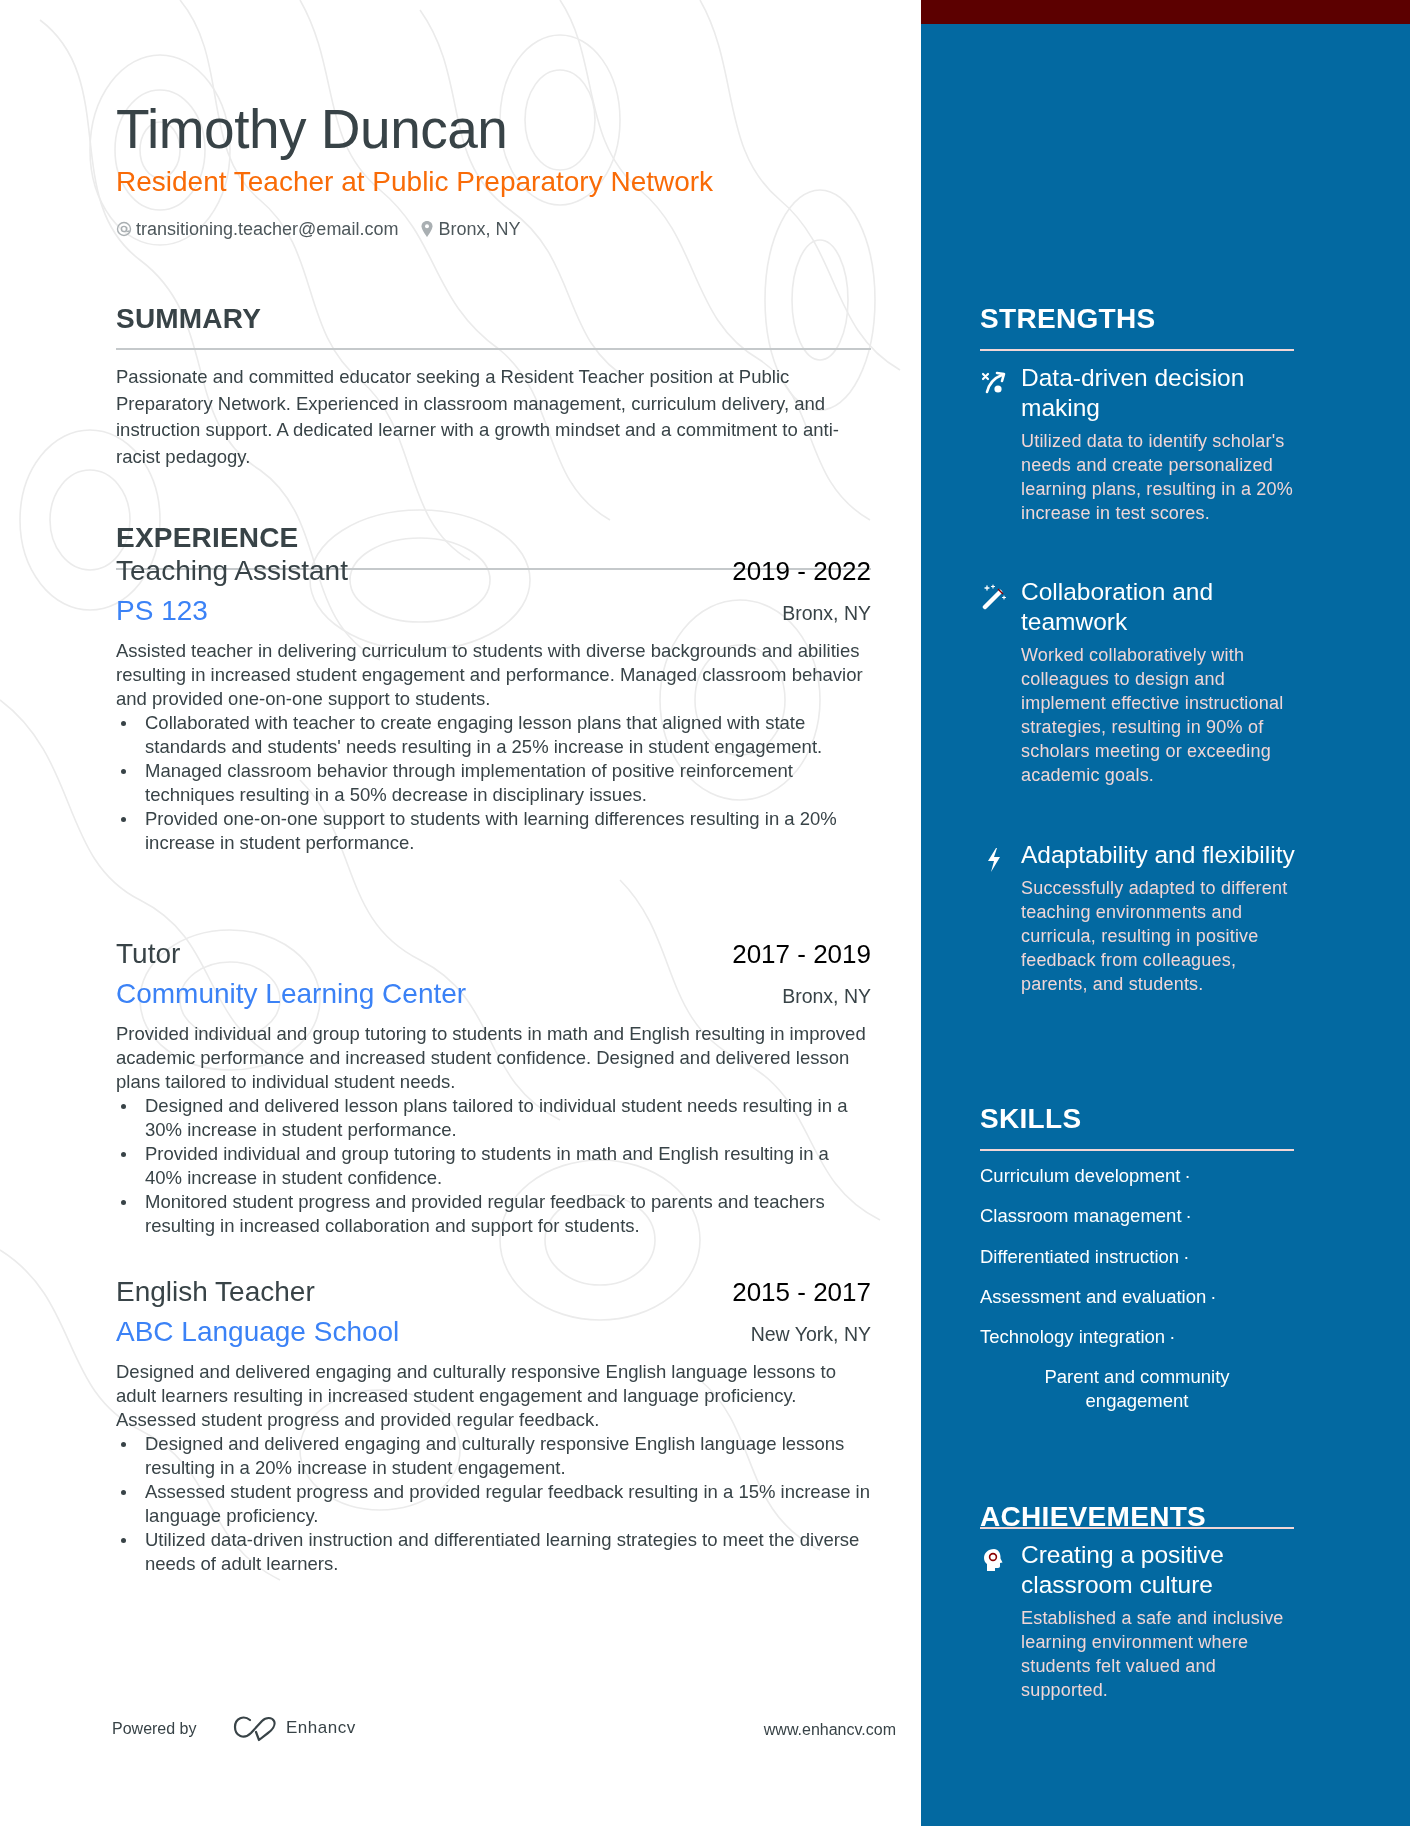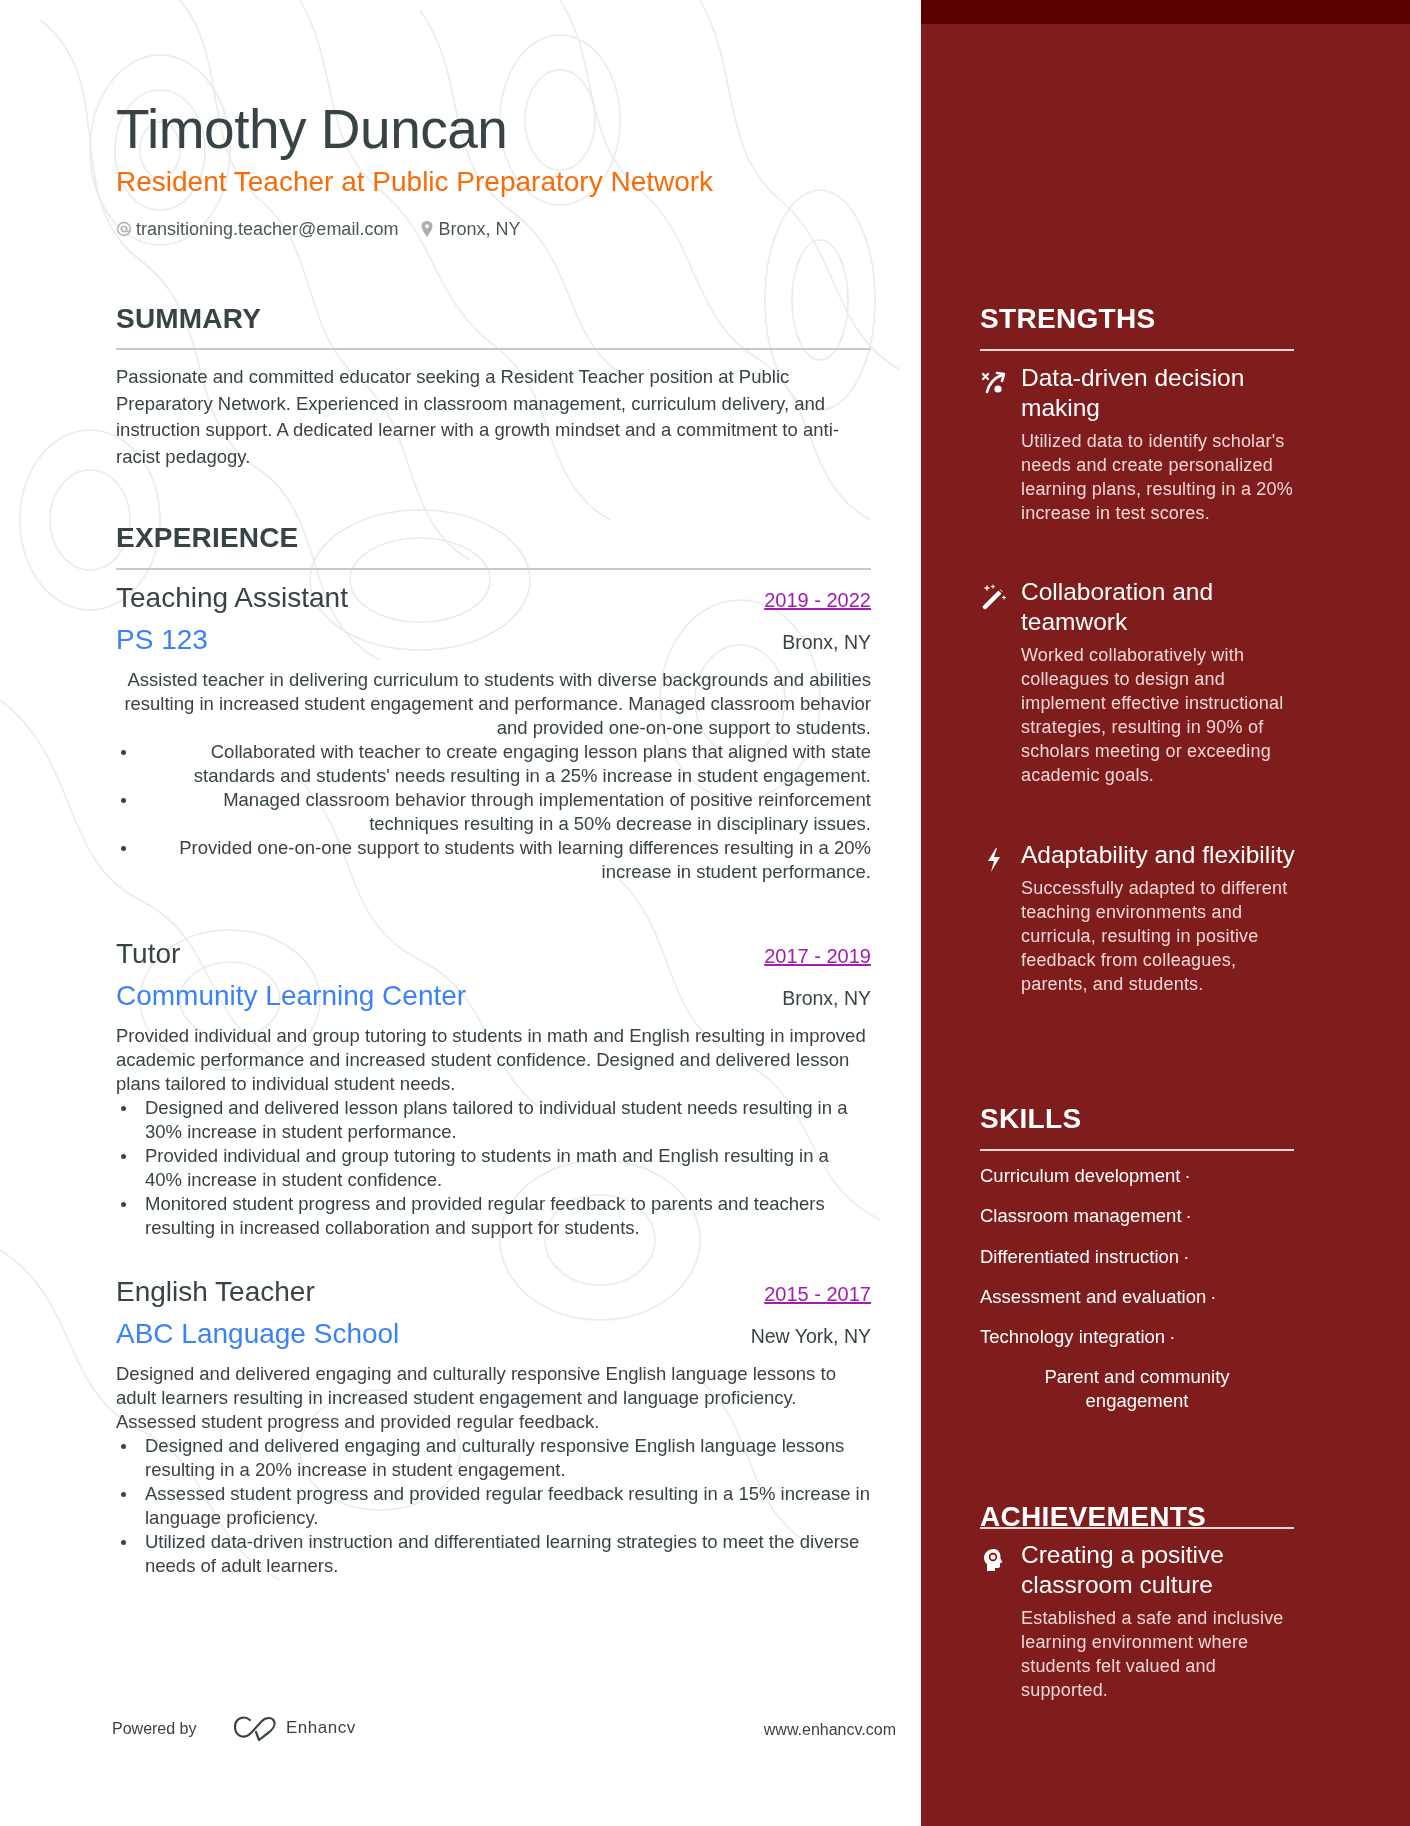--- a/index.html
+++ b/index.html
@@ -18,35 +18,35 @@
 
   .section-title { position: absolute; left: 0; font-size: 28px; line-height: 34px; color: #384347; letter-spacing: 0.2px; }
   .rule { position: absolute; left: 0; width: 755px; height: 2px; background: #c5c9cb; }
 
   .body-text { font-size: 18.5px; line-height: 26.6px; color: #384347; }
   .summary { position: absolute; top: 364px; left: 0; width: 755px; }
 
   .job { position: absolute; left: 0; width: 755px; }
   .job-row { display: flex; justify-content: space-between; align-items: baseline; }
   .job-title { font-size: 28px; line-height: 40px; color: #384347; }
-  .job-date { font-size: 20px; line-height: 40px; color: #a21caf; text-decoration: underline; }
+  .job-date { font-size: 26px; line-height: 40px; color: #000000; }
   .job-company { font-size: 28px; line-height: 40px; color: #3b82f6; }
   .job-loc { font-size: 19.5px; line-height: 40px; color: #384347; }
   .job-desc { margin-top: 6px; font-size: 18.5px; line-height: 24px; color: #384347; }
   .bullets { list-style: none; margin-top: 0; }
   .bullets li { position: relative; padding-left: 29px; font-size: 18.5px; line-height: 24px; color: #384347; }
   .bullets li .dot { position: absolute; left: 5px; top: 10px; width: 5px; height: 5px; border-radius: 50%; background: #384347; }
 
   .footer { position: absolute; top: 1712px; left: 112px; width: 784px; height: 40px; z-index: 1; }
   .powered { position: absolute; left: 0; top: 8px; font-size: 16px; color: #384347; }
   .logo { position: absolute; left: 120px; top: 2px; display: flex; align-items: center; }
   .logo-text { font-size: 17px; color: #384347; margin-left: 8px; letter-spacing: 0.5px; font-weight: normal; }
   .site { position: absolute; right: 0; top: 9px; font-size: 16px; color: #384347; }
 
-  .right { position: absolute; left: 921px; top: 0; width: 489px; height: 1826px; background: #7f1d1d; z-index: 1; padding-left: 48px; }
+  .right { position: absolute; left: 921px; top: 0; width: 489px; height: 1826px; background: #0369a1; z-index: 1; padding-left: 48px; }
   .right-top { position: absolute; left: 0; top: 0; width: 489px; height: 24px; background: #5c0000; }
   .r-title { position: absolute; left: 59px; font-size: 28px; line-height: 34px; color: #ffffff; letter-spacing: 0.3px; }
   .r-rule { position: absolute; left: 59px; width: 314px; height: 2px; background: #f1d6d6; }
 
   .r-item { position: absolute; left: 59px; width: 320px; }
   .r-icon { position: absolute; left: 0; top: 6px; width: 28px; height: 28px; display: flex; align-items: center; justify-content: center; }
   .r-item-title { margin-left: 41px; font-size: 24.5px; line-height: 30px; color: #ffffff; }
   .r-item-desc { margin-left: 41px; margin-top: 6px; font-size: 18px; line-height: 24px; color: #f1d6d6; letter-spacing: 0.2px; }
 
   .skills { position: absolute; left: 59px; top: 1164px; width: 314px; }
@@ -117,21 +117,21 @@
     </div>
   </div>
 
   <h2 class="section-title" style="top:302px;">SUMMARY</h2>
   <div class="rule" style="top:348px;"></div>
   <p class="summary body-text">Passionate and committed educator seeking a Resident Teacher position at Public Preparatory Network. Experienced in classroom management, curriculum delivery, and instruction support. A dedicated learner with a growth mindset and a commitment to anti-racist pedagogy.</p>
 
   <h2 class="section-title" style="top:521px;">EXPERIENCE</h2>
   <div class="rule" style="top:568px;"></div>
 
-  <div class="job" style="top:578px;text-align:right;">
+  <div class="job" style="top:551px;">
     <div class="job-row">
       <span class="job-title">Teaching Assistant</span>
       <span class="job-date">2019 - 2022</span>
     </div>
     <div class="job-row">
       <span class="job-company">PS 123</span>
       <span class="job-loc">Bronx, NY</span>
     </div>
     <p class="job-desc">Assisted teacher in delivering curriculum to students with diverse backgrounds and abilities resulting in increased student engagement and performance. Managed classroom behavior and provided one-on-one support to students.</p>
     <ul class="bullets">

